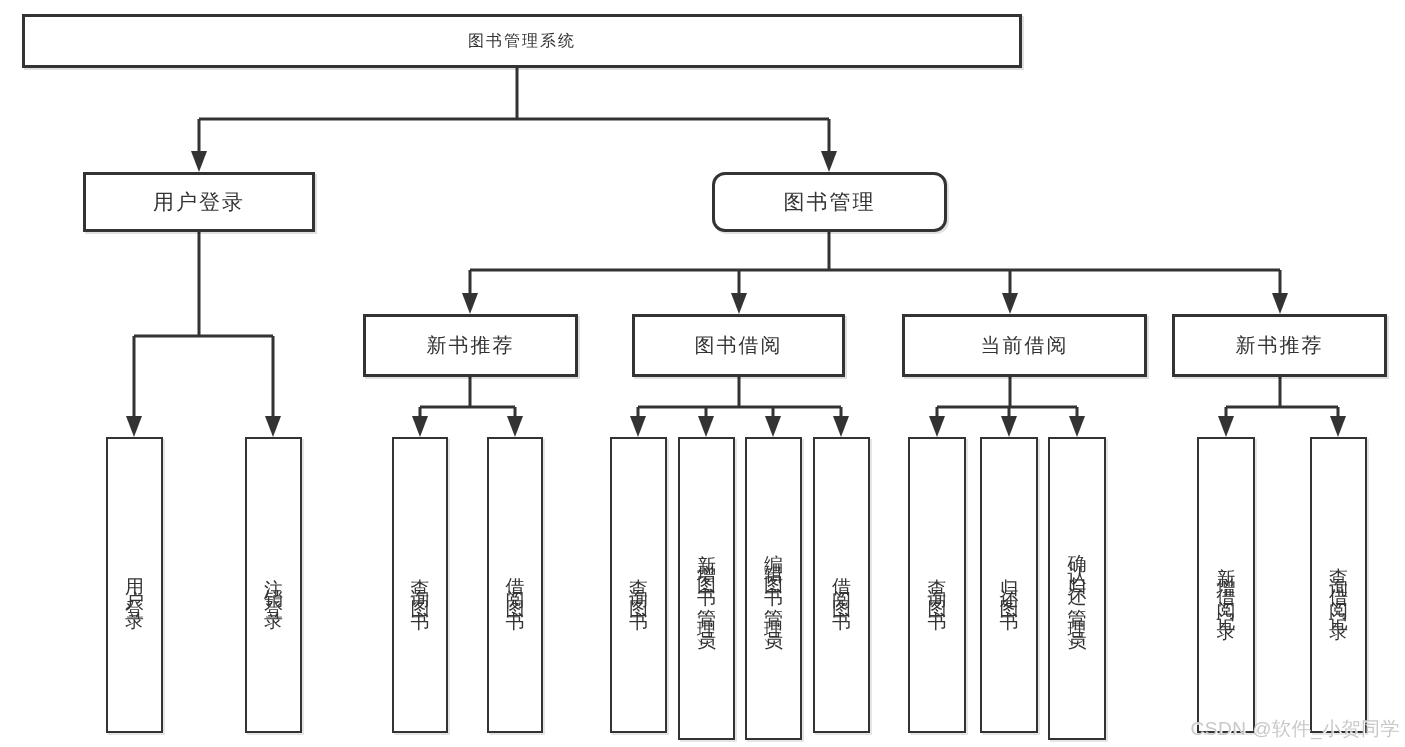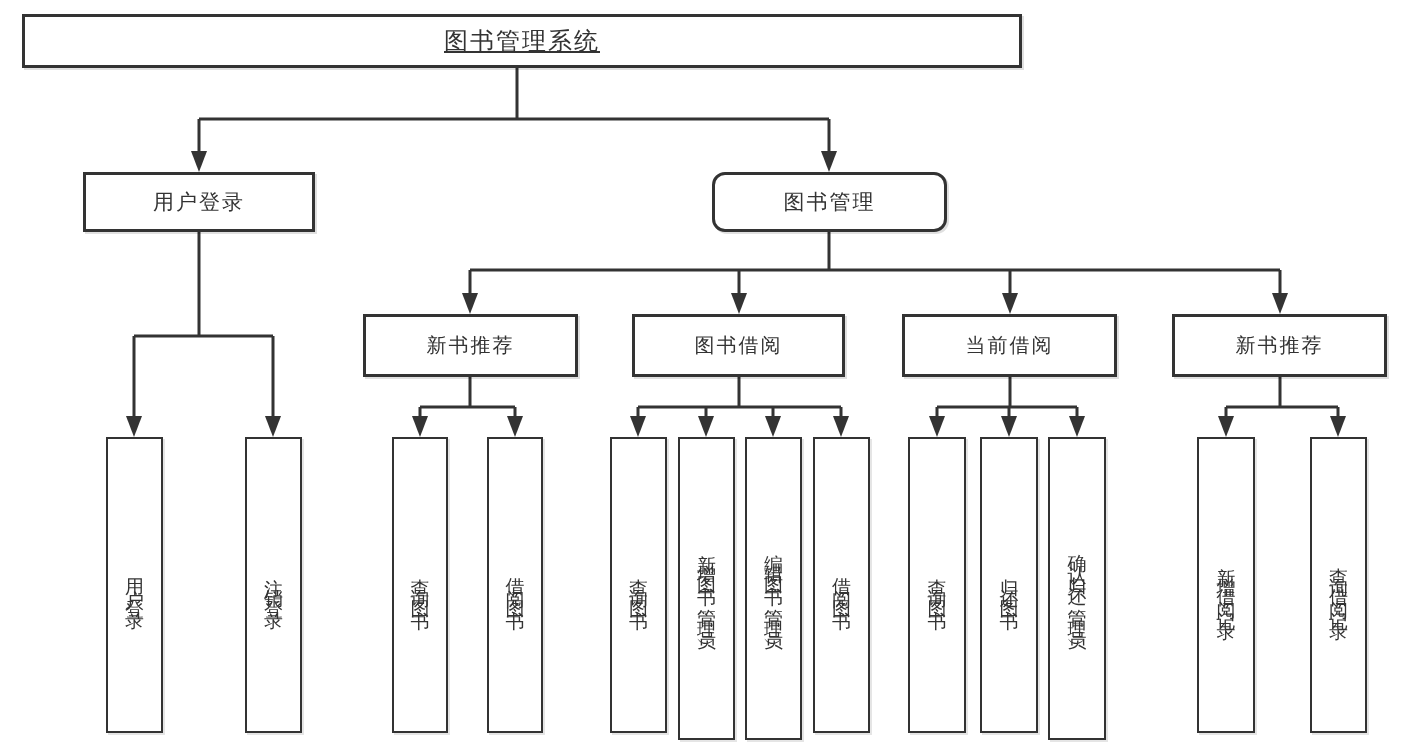--- a/index.html
+++ b/index.html
@@ -39,21 +39,21 @@
     display: flex;
     align-items: center;
     justify-content: center;
     z-index: 2;
   }
   .box .lbl {
     color: var(--text);
     letter-spacing: 2px;
     white-space: nowrap;
   }
-  .root-box .lbl   { font-size: 24px; text-decoration: underline; }
+  .root-box .lbl   { font-size: 16px; }
   .branch-box .lbl { font-size: 21px; }
   .group-box .lbl  { font-size: 20px; }
   .leaf {
     position: absolute;
     background: var(--background);
     border: 2.5px solid var(--box_border);
     box-shadow: 2px 2px 0 rgba(0,0,0,0.10);
     display: flex;
     align-items: center;
     justify-content: center;
@@ -130,21 +130,21 @@
   <div class="box branch-box" style="left:712px; top:172px; width:235px; height:60px;border-radius:13px;">
     <span class="lbl">图书管理</span>
   </div>
 
   <div class="box group-box" style="left:363px; top:314px; width:215px; height:63px;">
     <span class="lbl">新书推荐</span>
   </div>
   <div class="box group-box" style="left:632px; top:314px; width:213px; height:63px;">
     <span class="lbl">图书借阅</span>
   </div>
-  <div class="box group-box" style="left:902px; top:314px; width:215px; height:63px;font-family:Liberation Mono, monospace;">
+  <div class="box group-box" style="left:902px; top:314px; width:245px; height:63px;font-family:Liberation Mono, monospace;">
     <span class="lbl">当前借阅</span>
   </div>
   <div class="box group-box" style="left:1172px; top:314px; width:215px; height:63px;">
     <span class="lbl">新书推荐</span>
   </div>
 
   <div class="leaf" style="left:106px; top:437px; width:57px; height:296px;">
     <span class="v">用户登录</span>
   </div>
   <div class="leaf" style="left:245px; top:437px; width:57px; height:296px;">
@@ -181,14 +181,15 @@
     <span class="v">确认归还（管理员）</span>
   </div>
 
   <div class="leaf" style="left:1197px; top:437px; width:58px; height:296px;">
     <span class="v">新增借阅记录</span>
   </div>
   <div class="leaf" style="left:1310px; top:437px; width:57px; height:296px;">
     <span class="v">查询借阅记录</span>
   </div>
 
+  <div class="watermark">CSDN @软件_小贺同学</div>
 
 </div>
 
 </body></html>

